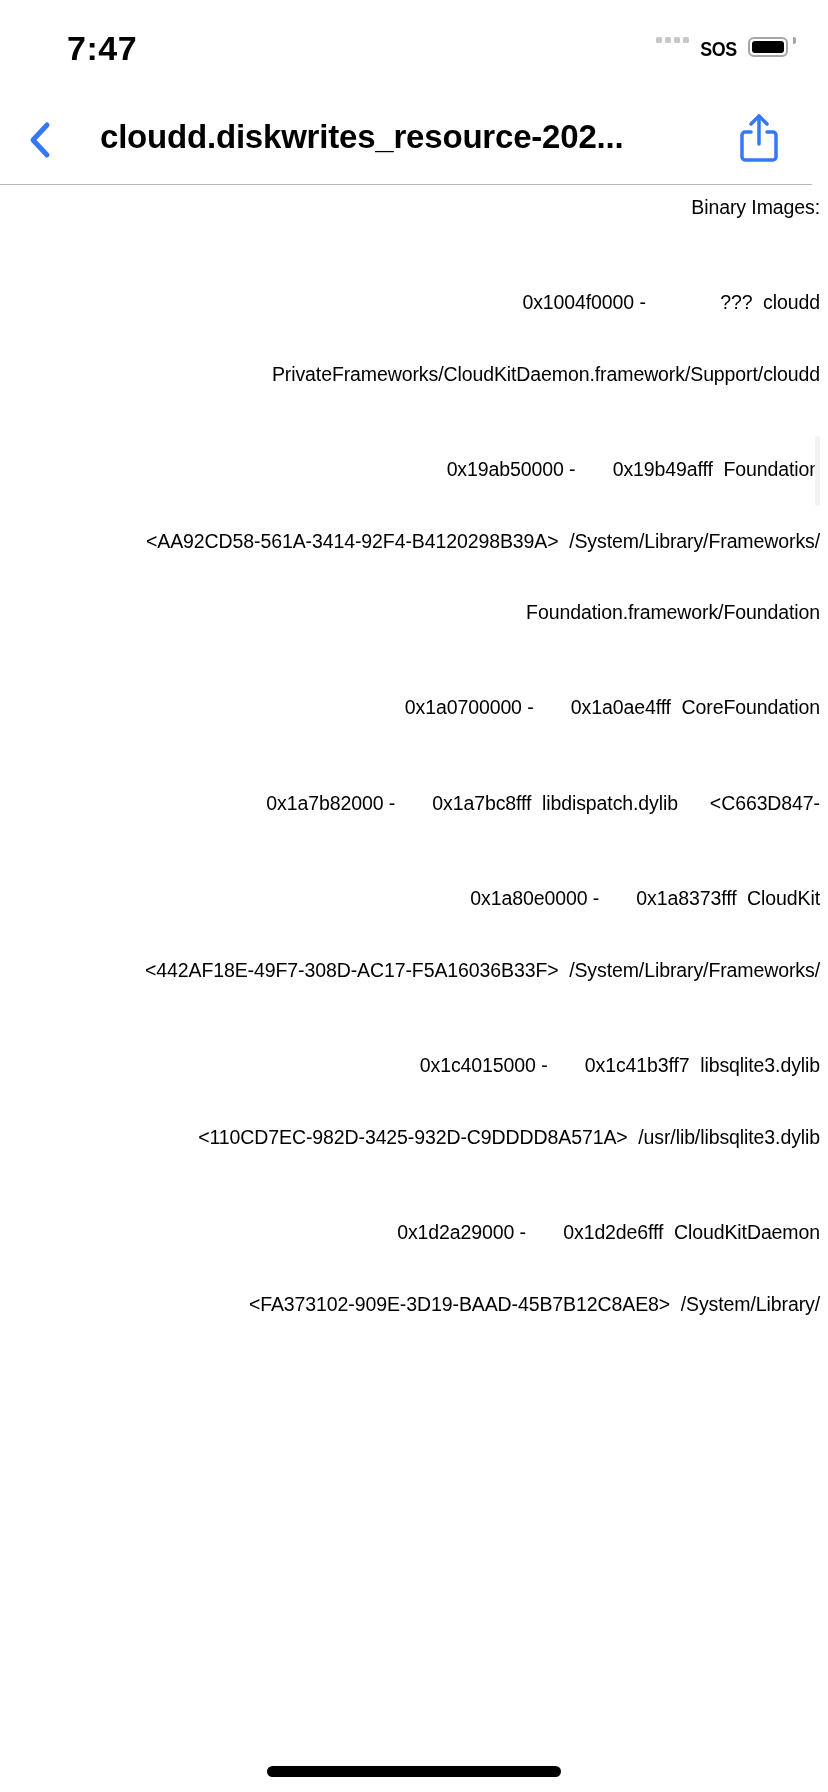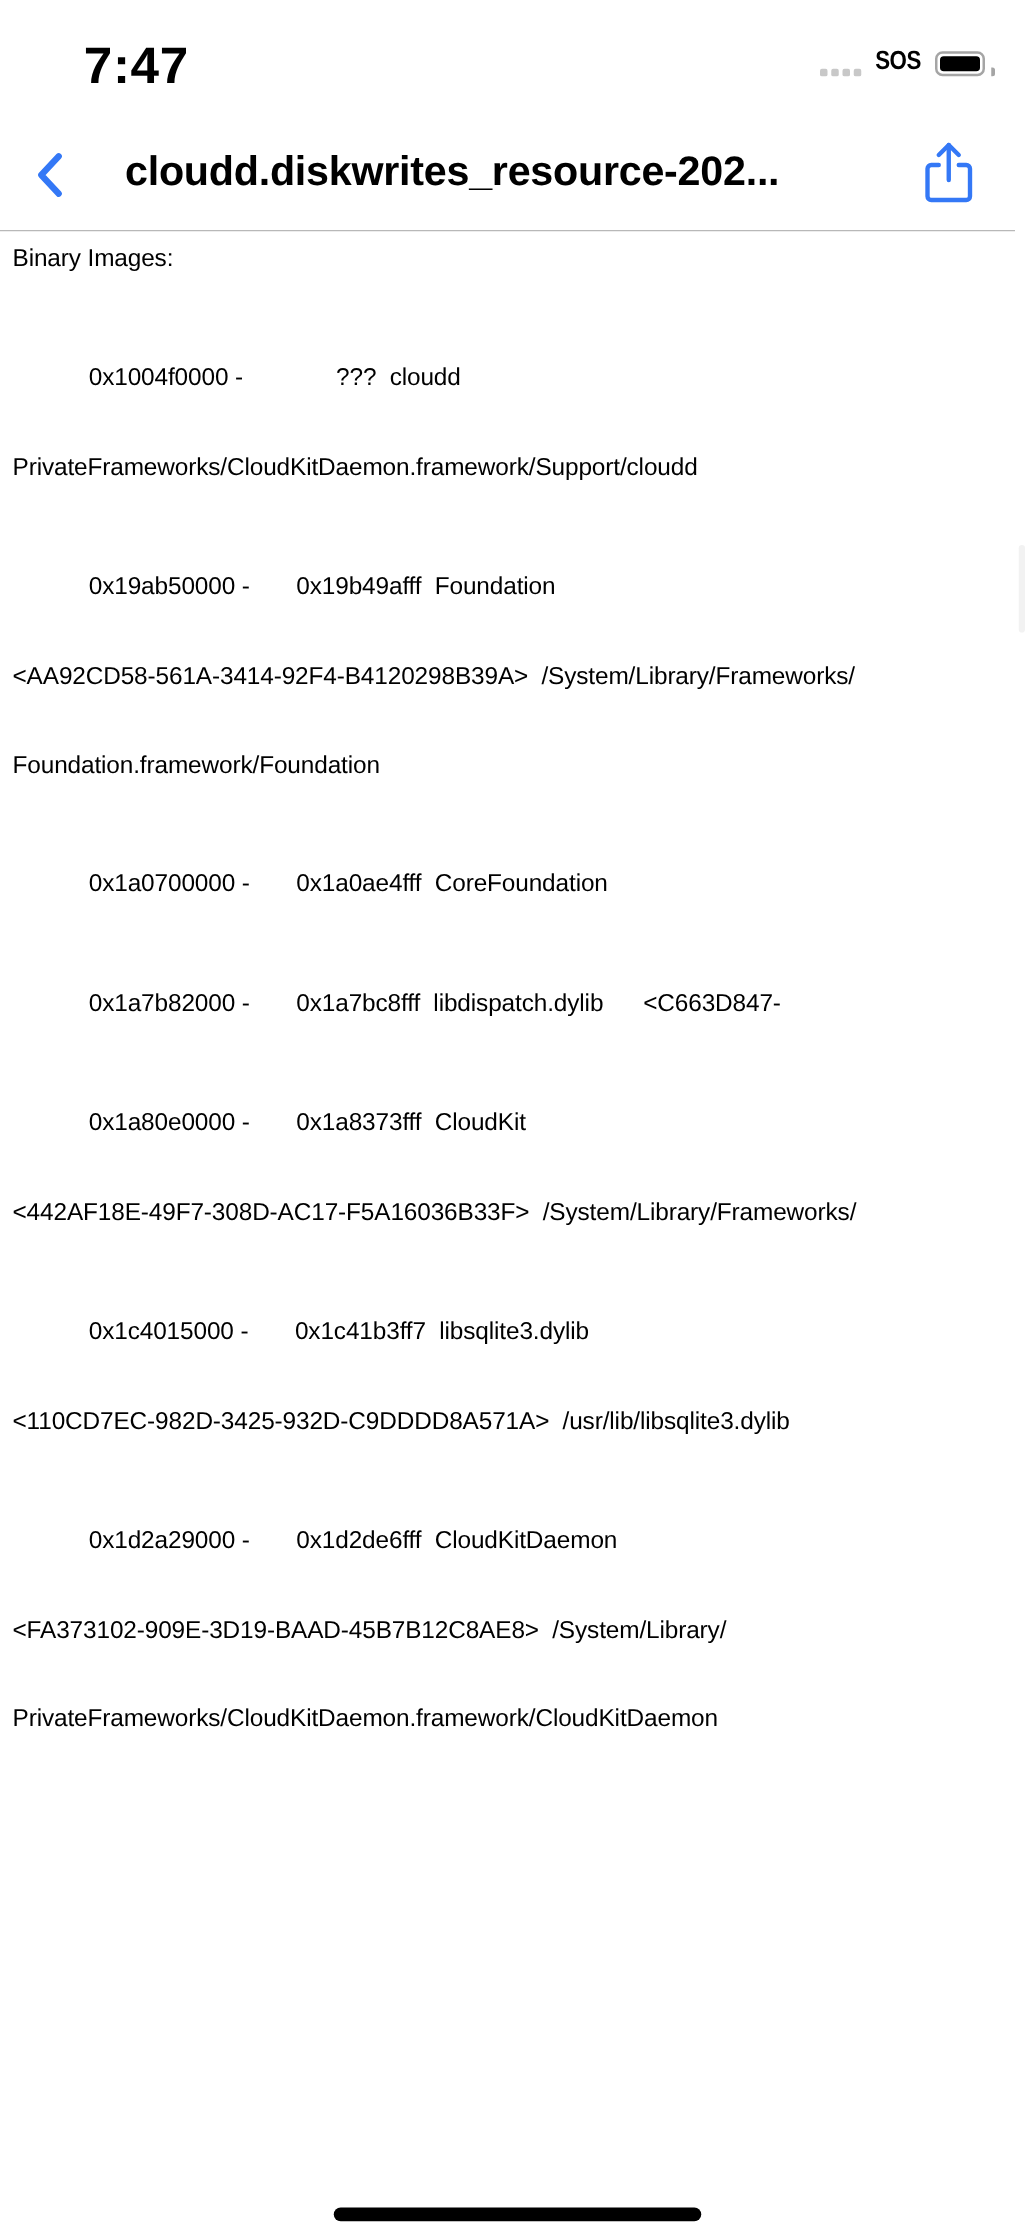--- a/index.html
+++ b/index.html
@@ -20,30 +20,30 @@
       top: 0; left: 0;
       width: 828px;
       height: 96px;
       background: #fff;
       z-index: 5;
     }
     .time {
       position: absolute;
       left: 67px;
       top: 29px;
-      font-size: 41px;
+      font-size: 34px;
       font-weight: bold;
       letter-spacing: 0.5px;
     }
     .status-right {
       position: absolute;
       right: 32px;
       top: 37px;
       display: flex;
-      align-items: flex-end;
+      align-items: flex-start;
       gap: 4px;
     }
     .signal-dots { display: flex; gap: 3px; margin-right: 4px; }
     .signal-dots span {
       width: 6px; height: 6px; border-radius: 1.5px; background: #c8c8c8;
     }
     .sos { font-size: 21px; font-weight: bold; transform: scaleX(0.85); letter-spacing: -0.5px; }
     .battery {
       width: 40px; height: 20px;
       border: 2px solid #a5a5a5;
@@ -92,20 +92,21 @@
       cursor: pointer;
     }
     .content {
       position: absolute;
       top: 161px;
       left: 0;
       width: 828px;
       height: 1631px;
       overflow: hidden;
       z-index: 1;
+      text-align: right;
     }
     .log {
       position: absolute;
       top: 0;
       left: 10px;
       width: 810px;
       font-size: 19.5px;
       line-height: 23.85px;
       white-space: pre;
       letter-spacing: -0.1px;
@@ -185,21 +186,20 @@
     <span class="line indent">0x1a7b82000 -       0x1a7bc8fff  libdispatch.dylib      &lt;C663D847-</span>
 
     <span class="line indent">0x1a80e0000 -       0x1a8373fff  CloudKit</span>
     <span class="line">&lt;442AF18E-49F7-308D-AC17-F5A16036B33F&gt;  /System/Library/Frameworks/</span>
 
     <span class="line indent">0x1c4015000 -       0x1c41b3ff7  libsqlite3.dylib</span>
     <span class="line">&lt;110CD7EC-982D-3425-932D-C9DDDD8A571A&gt;  /usr/lib/libsqlite3.dylib</span>
 
     <span class="line indent">0x1d2a29000 -       0x1d2de6fff  CloudKitDaemon</span>
     <span class="line">&lt;FA373102-909E-3D19-BAAD-45B7B12C8AE8&gt;  /System/Library/</span>
-    <span class="line">PrivateFrameworks/CloudKitDaemon.framework/CloudKitDaemon</span>
 
     
     
     
 
     
     
     
 
     

